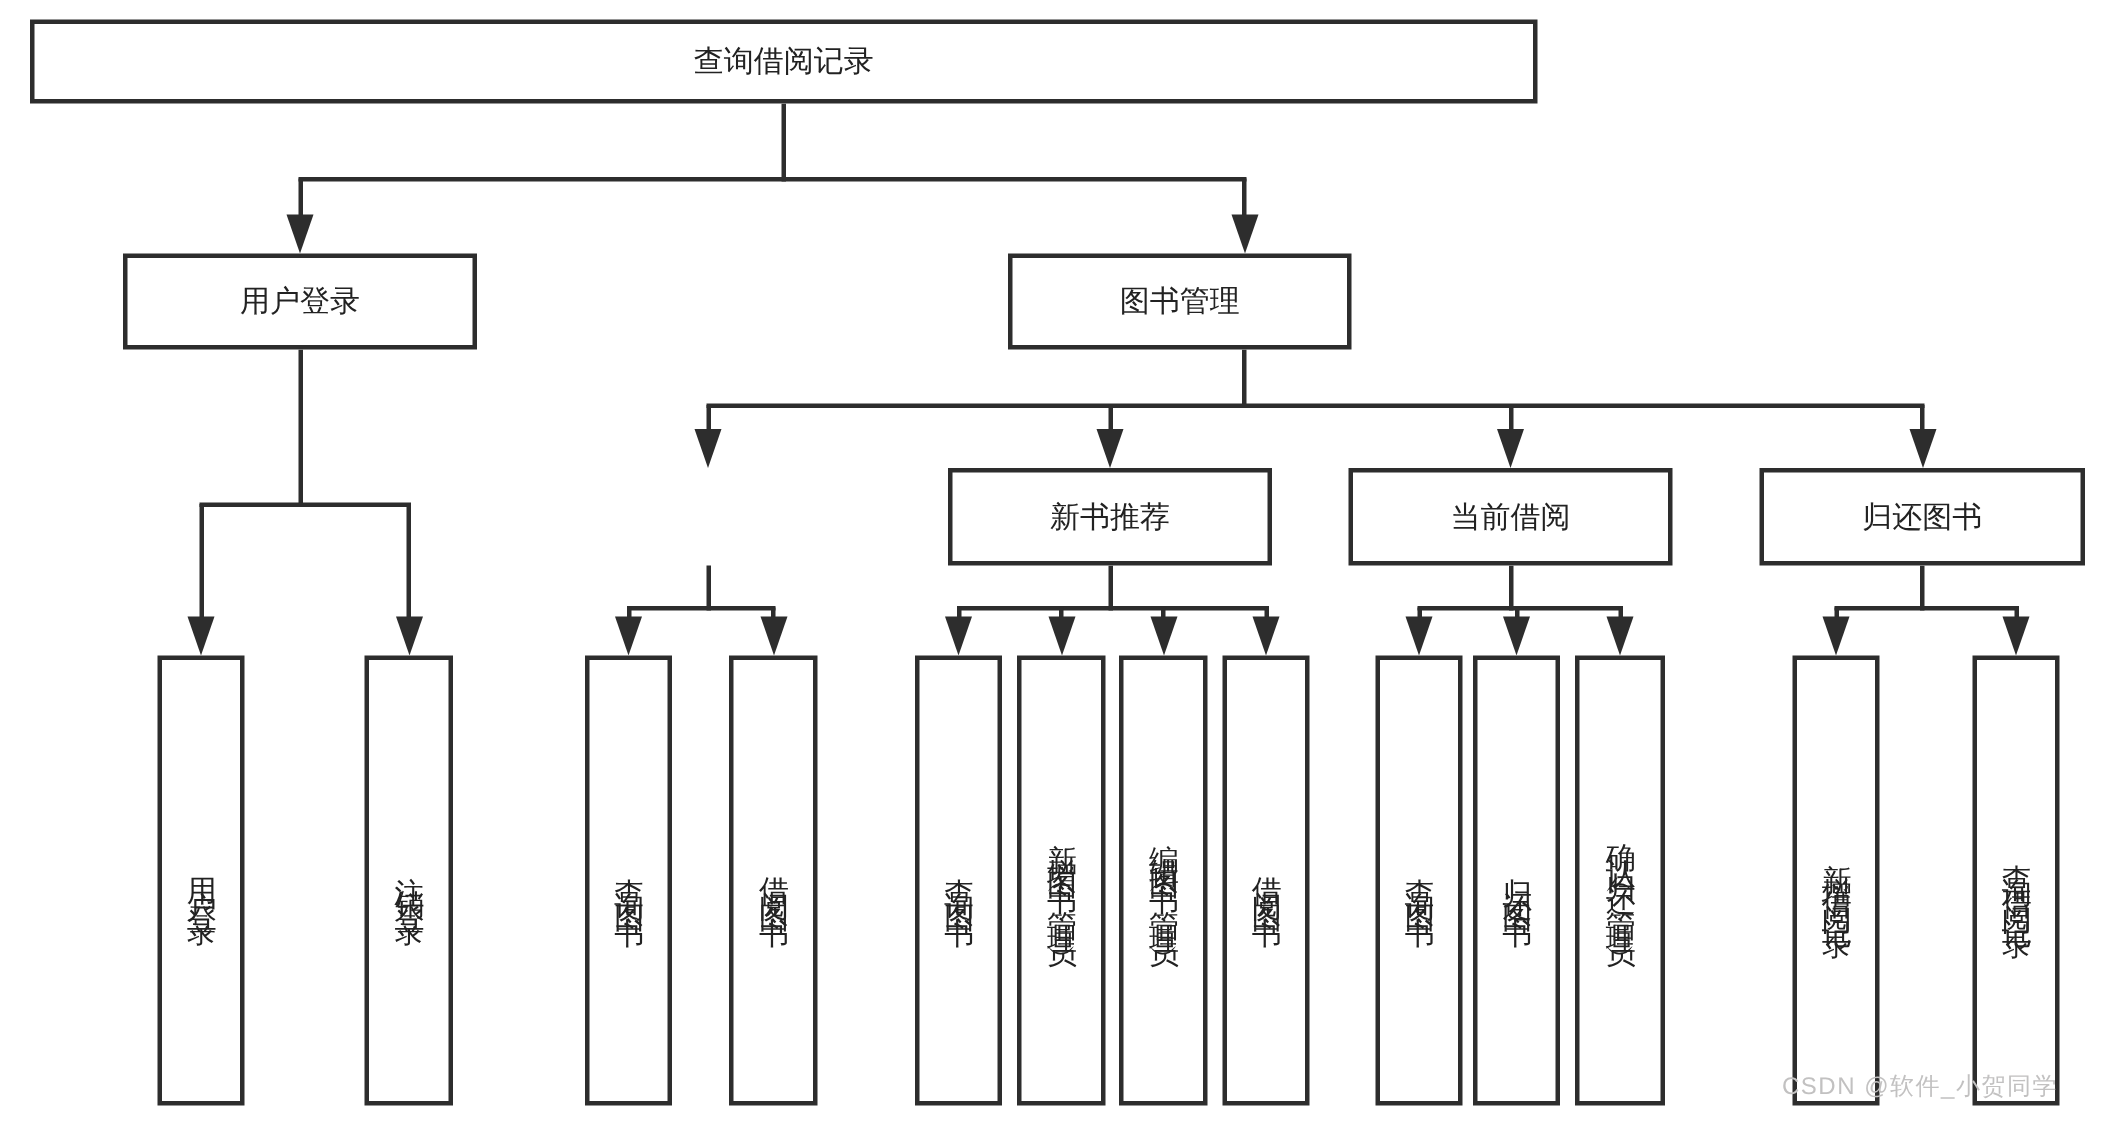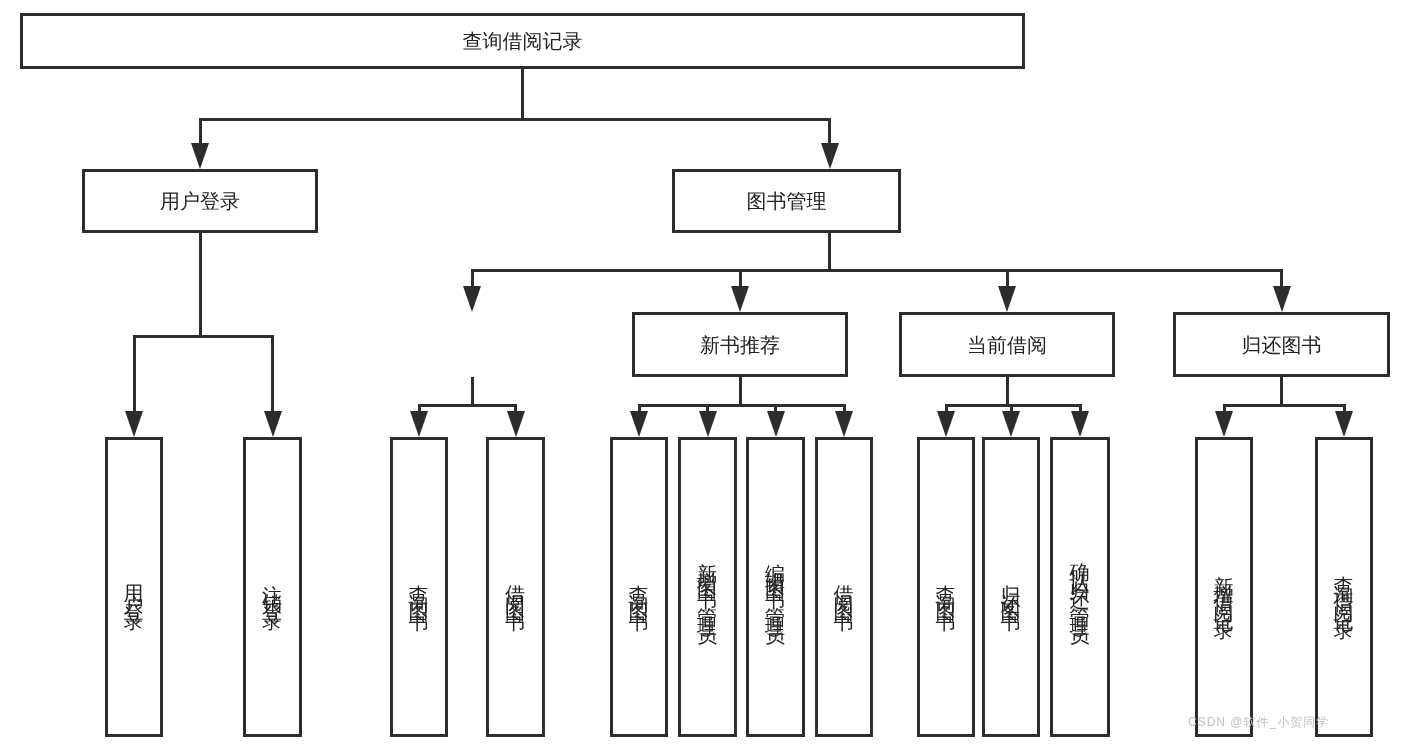--- a/index.html
+++ b/index.html
@@ -41,21 +41,21 @@
     height: 0;
     border-left: 9px solid transparent;
     border-right: 9px solid transparent;
     border-top: 26px solid #2d2d2d;
     z-index: 1;
   }
   #watermark {
     position: absolute;
     left: 1188px;
     top: 714px;
-    font-size: 12px;
+    font-size: 16px;
     letter-spacing: 1px;
     color: #c2c1c1;
     z-index: 3;
     white-space: nowrap;
   }
 </style>
 </head>
 <body>
 
 <div id="canvas">

